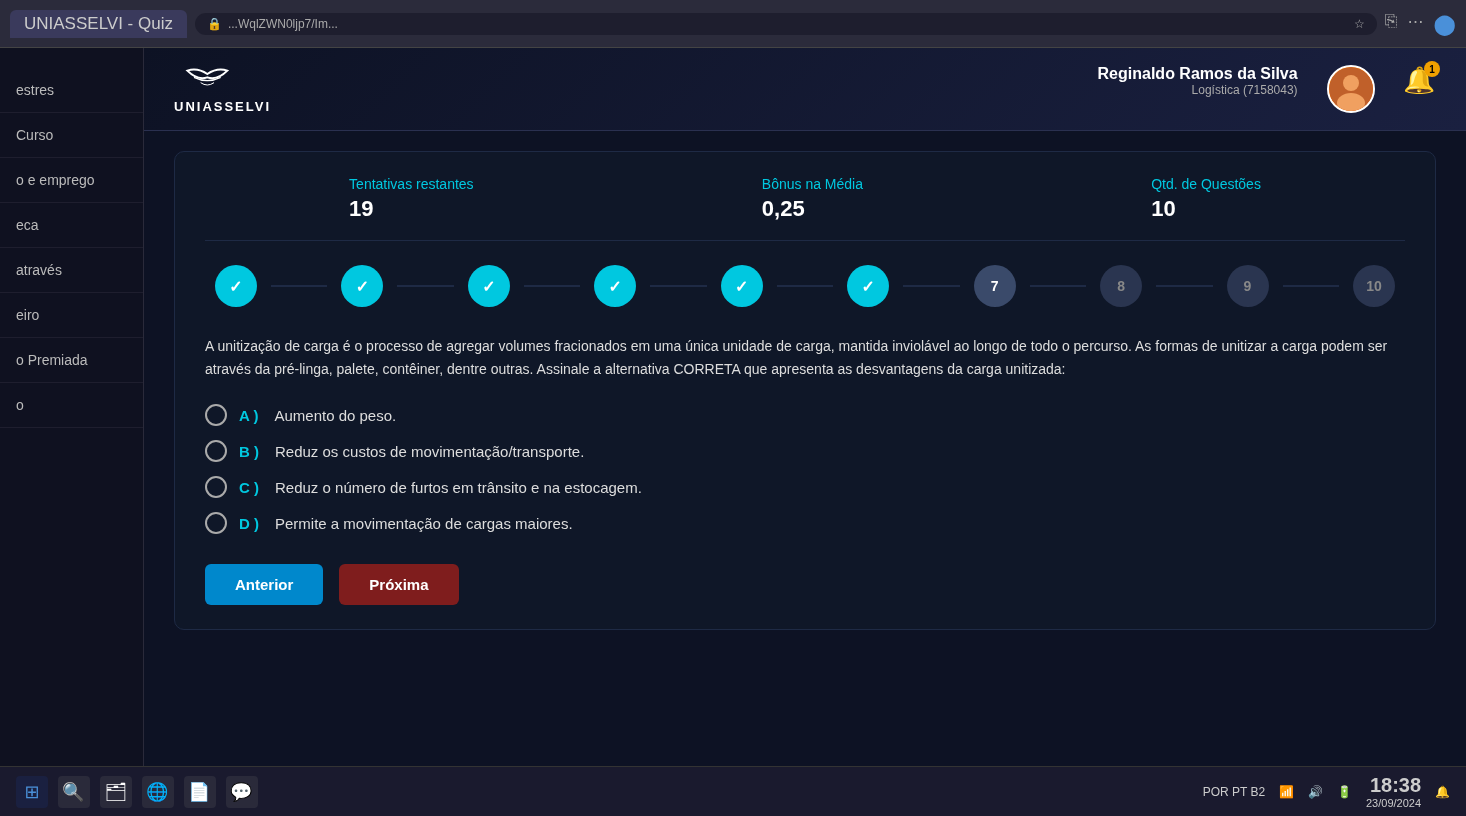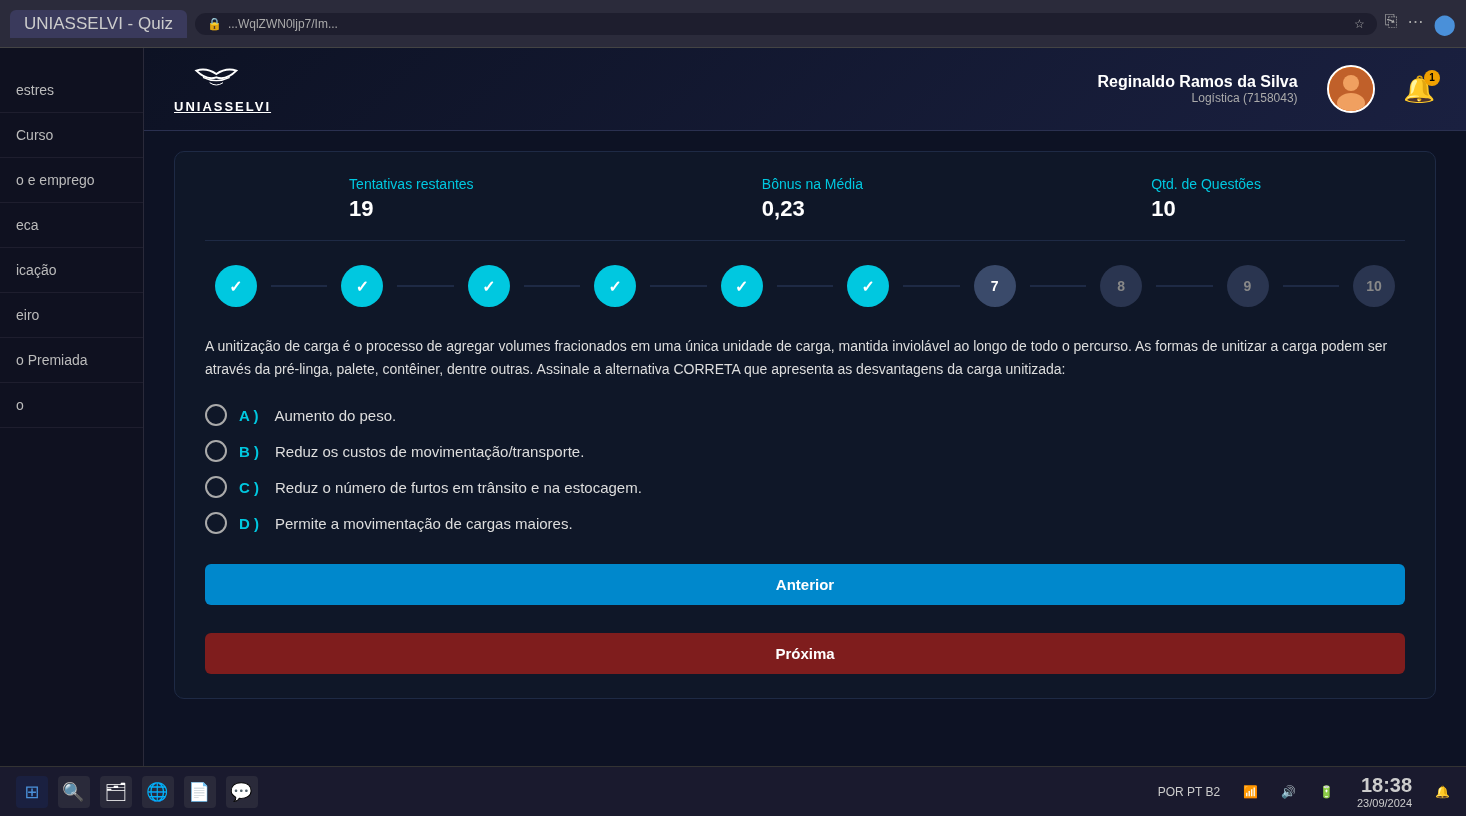--- a/index.html
+++ b/index.html
@@ -92,33 +92,31 @@
       background: linear-gradient(135deg, #0d1224 0%, #1a2040 100%);
       padding: 16px 30px;
       display: flex;
       align-items: center;
       justify-content: space-between;
       border-bottom: 1px solid #2a3050;
     }
     .logo-area {
       display: flex;
       flex-direction: column;
-      align-items: center;
-      text-decoration: underline;
+      align-items: flex-start;
     }
     .logo-text {
       font-size: 13px;
       font-weight: bold;
       color: #fff;
       letter-spacing: 2px;
       margin-top: 2px;
     }
     .user-area {
       display: flex;
-      align-items: center;
       gap: 29px;
     }
     .user-info {
       text-align: right;
     }
     .user-name {
       font-size: 16px;
       font-weight: bold;
       color: #fff;
     }
@@ -269,22 +267,21 @@
     }
     .option-label {
       color: #00c8e0;
       font-weight: bold;
       margin-right: 4px;
     }
 
     
     .button-row {
       display: flex;
-      gap: 28px;
-      flex-direction: column;
+      gap: 16px;
     }
     .btn {
       padding: 12px 30px;
       border: none;
       border-radius: 6px;
       font-size: 15px;
       font-weight: bold;
       cursor: pointer;
       color: #fff;
     }
@@ -316,21 +313,21 @@
       border-radius: 4px;
       display: flex;
       align-items: center;
       justify-content: center;
       font-size: 18px;
       cursor: pointer;
     }
     .taskbar-right {
       display: flex;
       align-items: center;
-      gap: 23px;
+      gap: 14px;
       font-size: 12px;
       color: #ccc;
     }
     .taskbar-time {
       text-align: right;
     }
     .taskbar-time .time {
       font-size: 20px;
       font-weight: bold;
     }
@@ -360,21 +357,21 @@
   </div>
 </div>
 
 <div class="main-layout">
 
   <div class="sidebar">
     <div class="sidebar-item">estres</div>
     <div class="sidebar-item">Curso</div>
     <div class="sidebar-item">o e emprego</div>
     <div class="sidebar-item">eca</div>
-    <div class="sidebar-item">icação</div>
+    <div class="sidebar-item">através</div>
     <div class="sidebar-item">eiro</div>
     <div class="sidebar-item">o Premiada</div>
     <div class="sidebar-item">o</div>
   </div>
 
   <div class="content-area">
 
     <div class="header">
       <div class="logo-area">
         <svg class="logo-svg" viewBox="0 0 120 50">
@@ -406,21 +403,21 @@
 
     <div class="quiz-container">
 
       <div class="stats-row">
         <div class="stat-block">
           <div class="stat-label">Tentativas restantes</div>
           <div class="stat-value">19</div>
         </div>
         <div class="stat-block">
           <div class="stat-label">Bônus na Média</div>
-          <div class="stat-value">0,23</div>
+          <div class="stat-value">0,25</div>
         </div>
         <div class="stat-block">
           <div class="stat-label">Qtd. de Questões</div>
           <div class="stat-value">10</div>
         </div>
       </div>
 
       <div class="question-dots">
         <div class="dot dot-answered"></div>
         <div class="dot-connector"></div>

